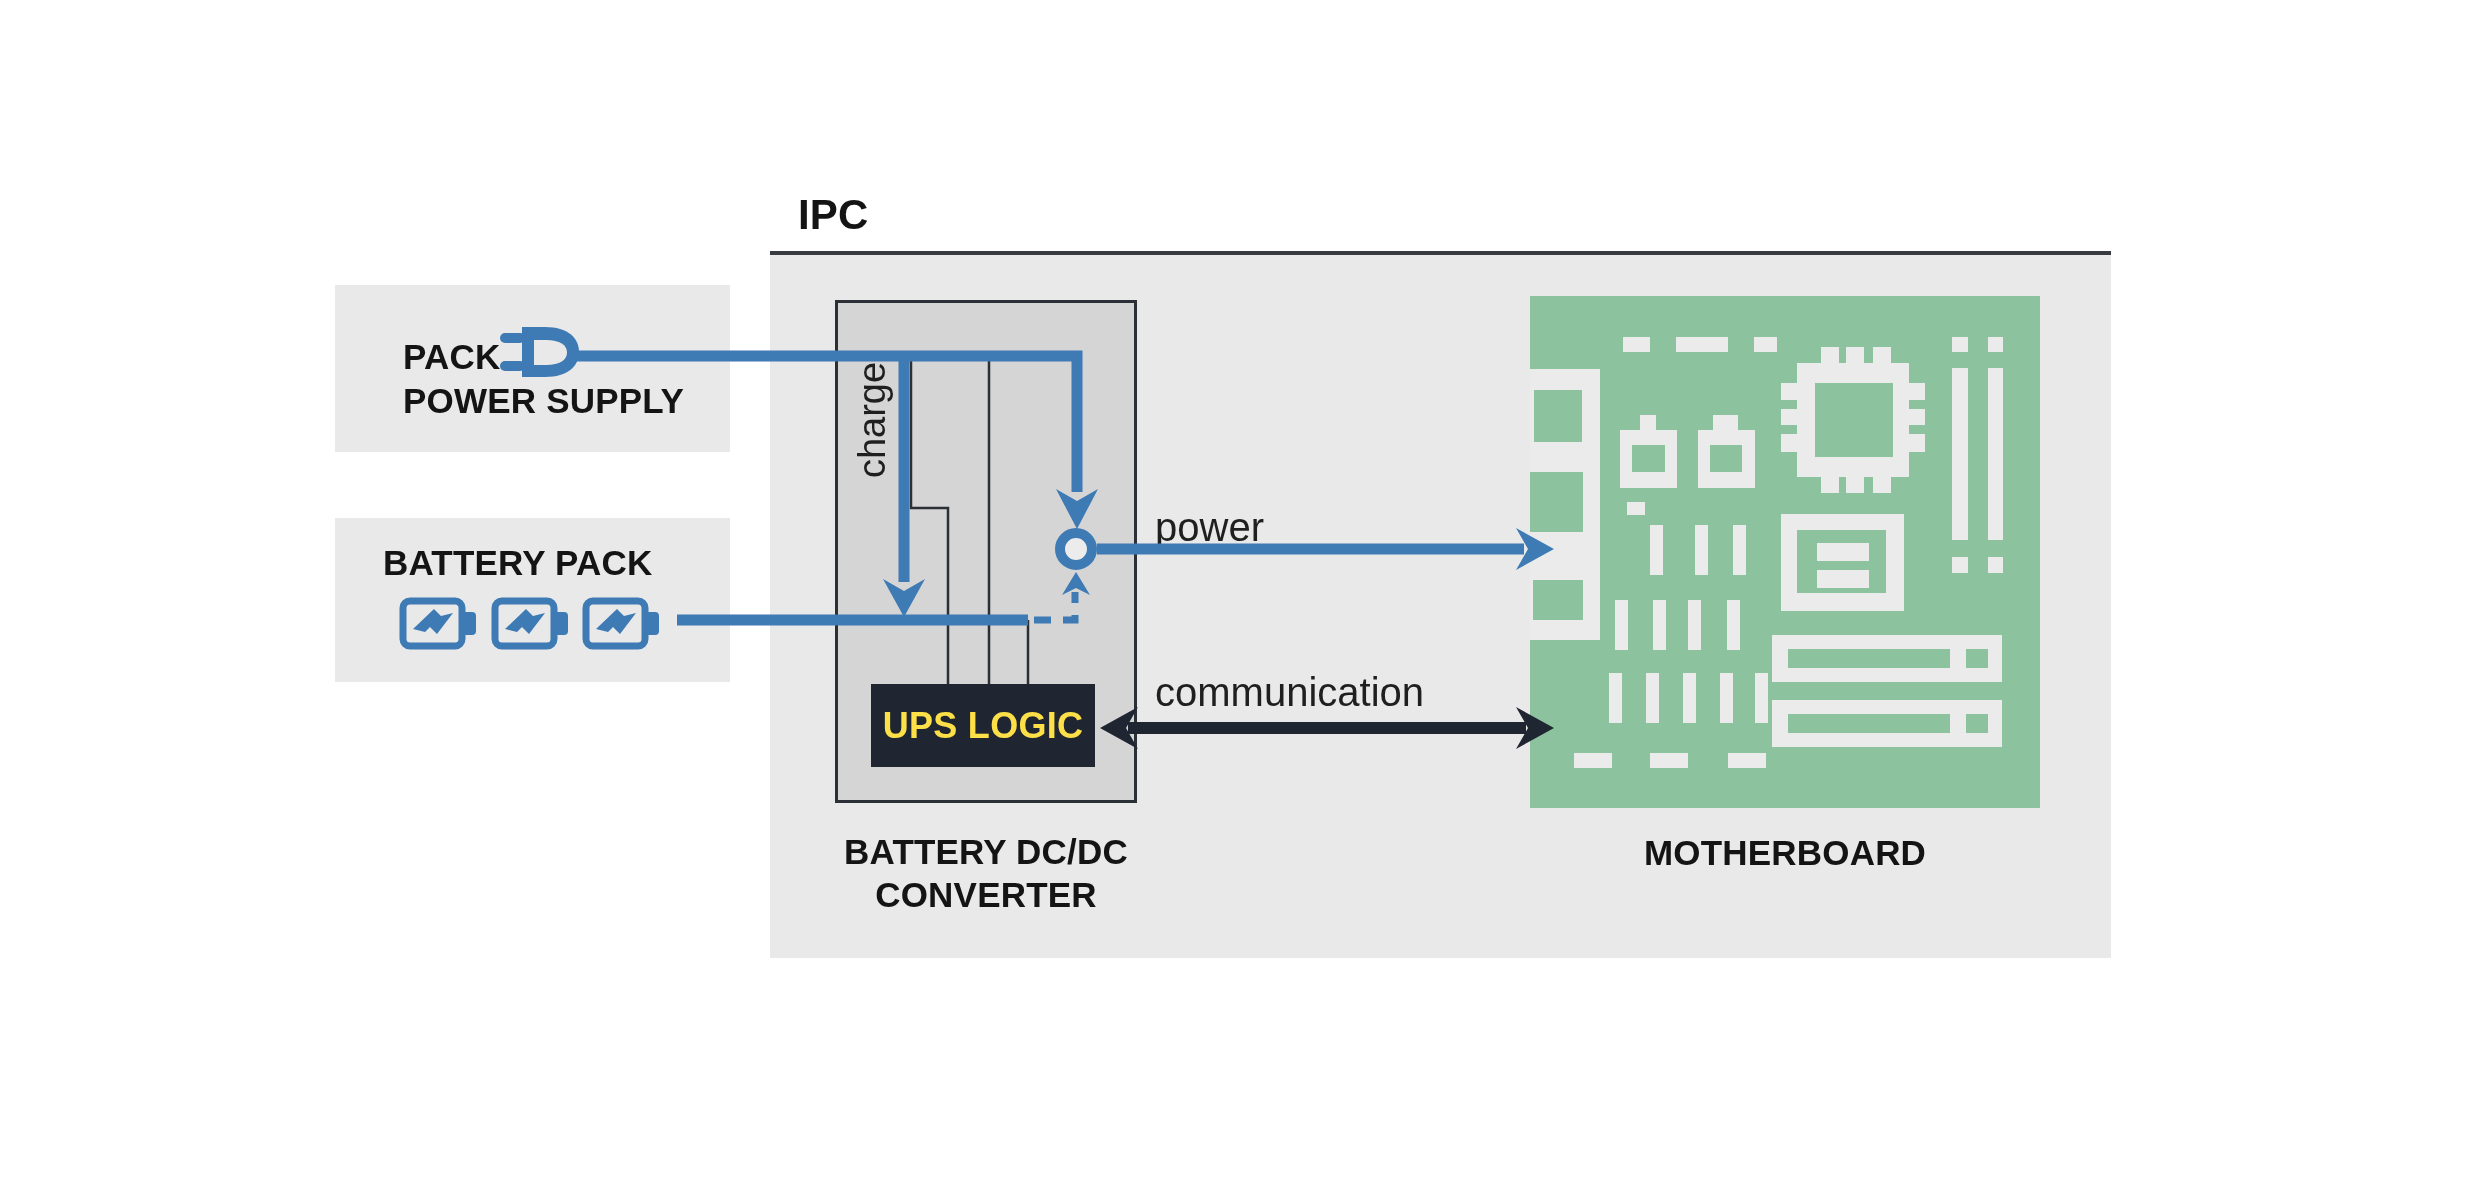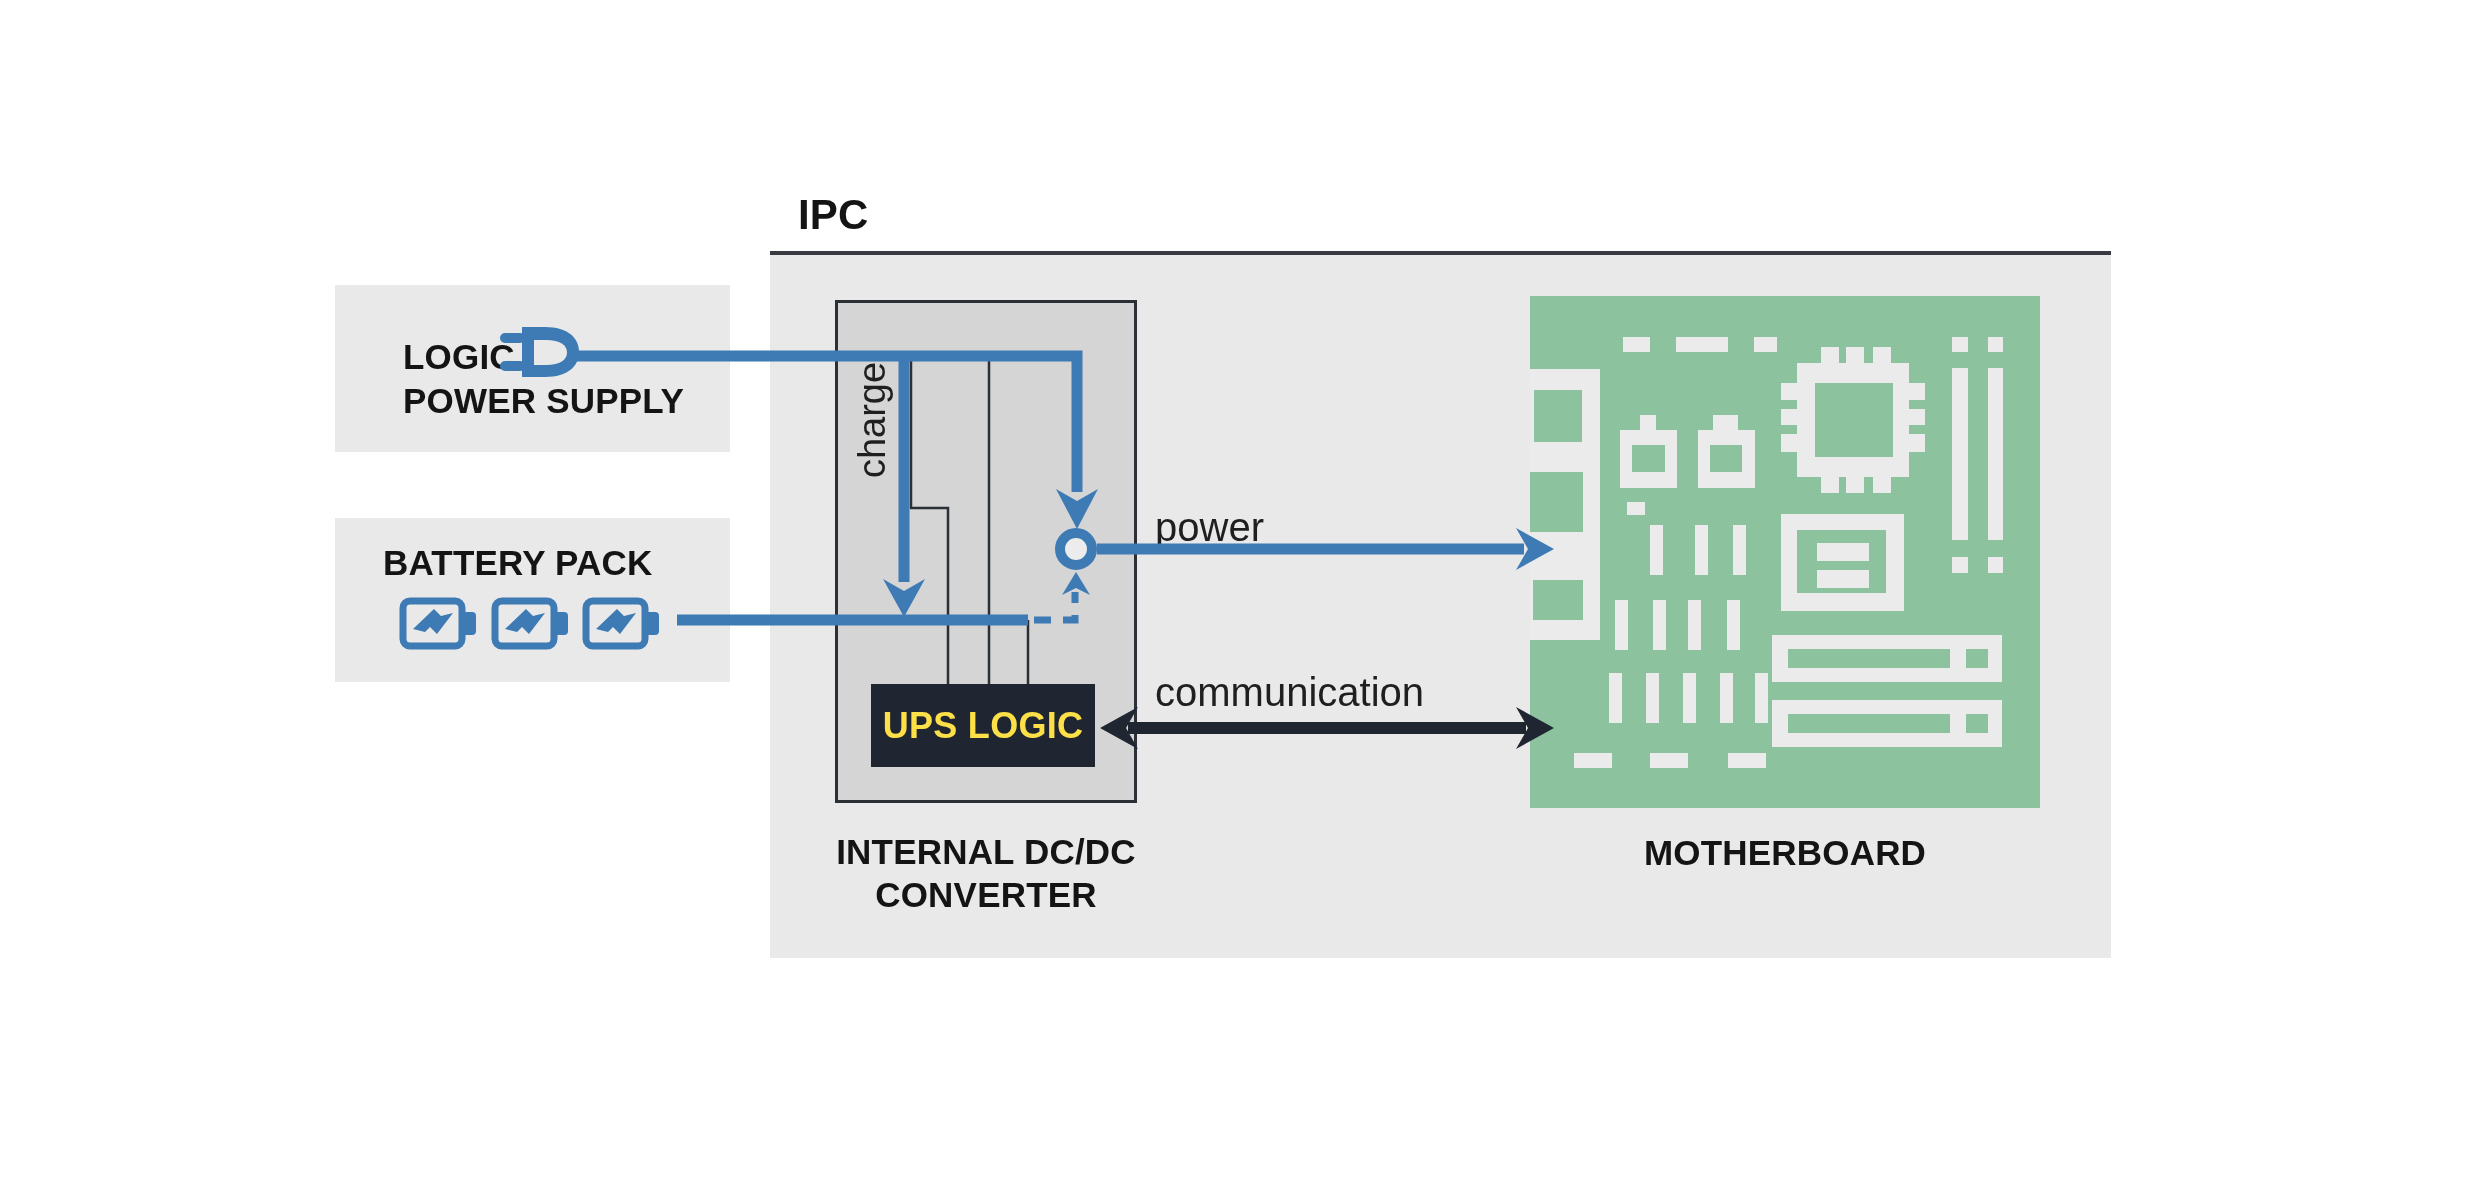--- a/index.html
+++ b/index.html
@@ -62,32 +62,32 @@
 </head>
 <body>
 
 <div class="canvas">
 
   <div class="abs ipc-rule"></div>
   <div class="abs ipc-box"></div>
   <div class="abs hdg ipc-label">IPC</div>
 
   <div class="abs panel mps-box"></div>
-  <div class="abs hdg mps-line1">LOGIC</div>
+  <div class="abs hdg mps-line1">PACK</div>
   <div class="abs hdg mps-line2">POWER SUPPLY</div>
 
   <div class="abs panel bp-box"></div>
   <div class="abs hdg bp-label">BATTERY PACK</div>
 
   <div class="abs conv-box"></div>
   <div class="abs ups-box">
     <span class="ups-label">UPS LOGIC</span>
   </div>
   <div class="abs hdg conv-label">
-    <div>INTERNAL DC/DC</div>
+    <div>BATTERY DC/DC</div>
     <div>CONVERTER</div>
   </div>
 
   <div class="abs mb-wrap">
     <svg viewBox="0 0 510 512" width="510" height="512">
       <rect class="mb-bg" x="0" y="0" width="510" height="512"></rect>
       <g class="mb-light">
 
         <rect x="0" y="73" width="70" height="271"></rect>
 

